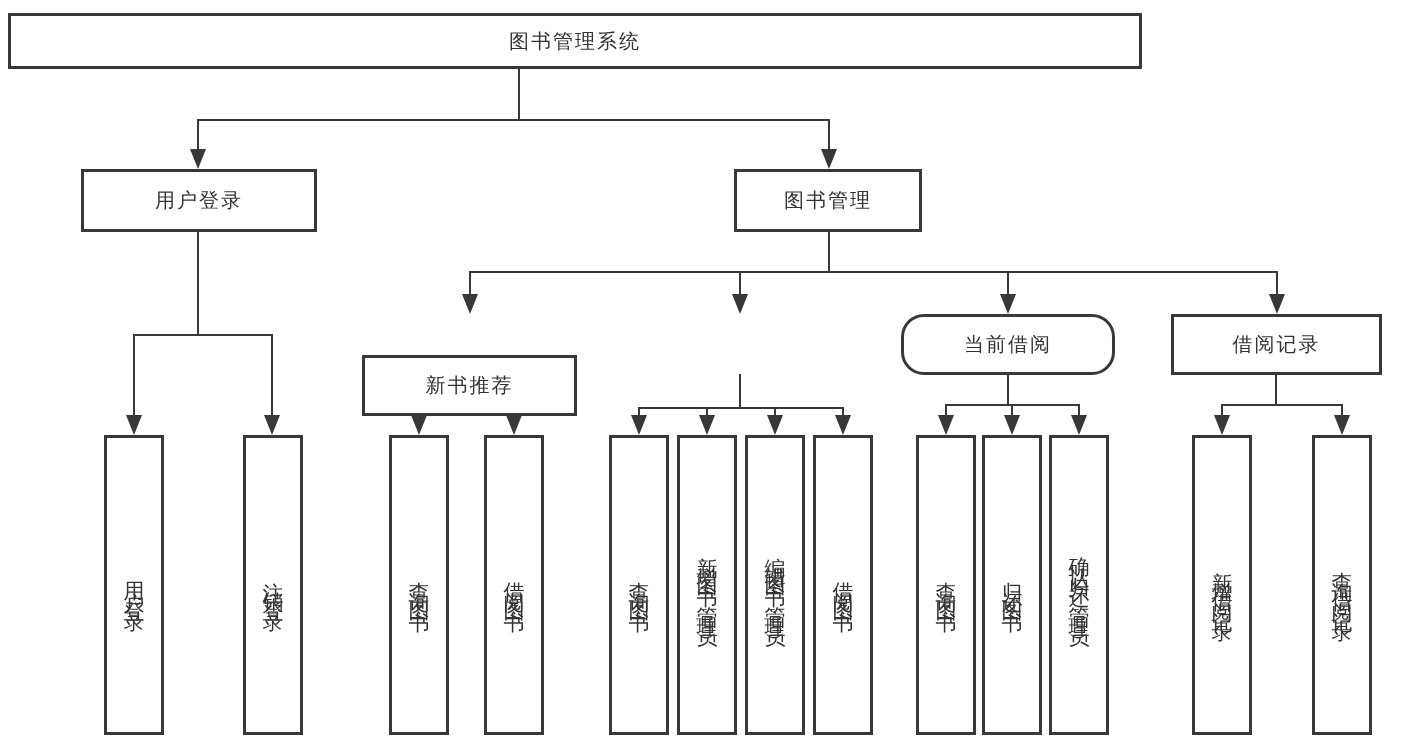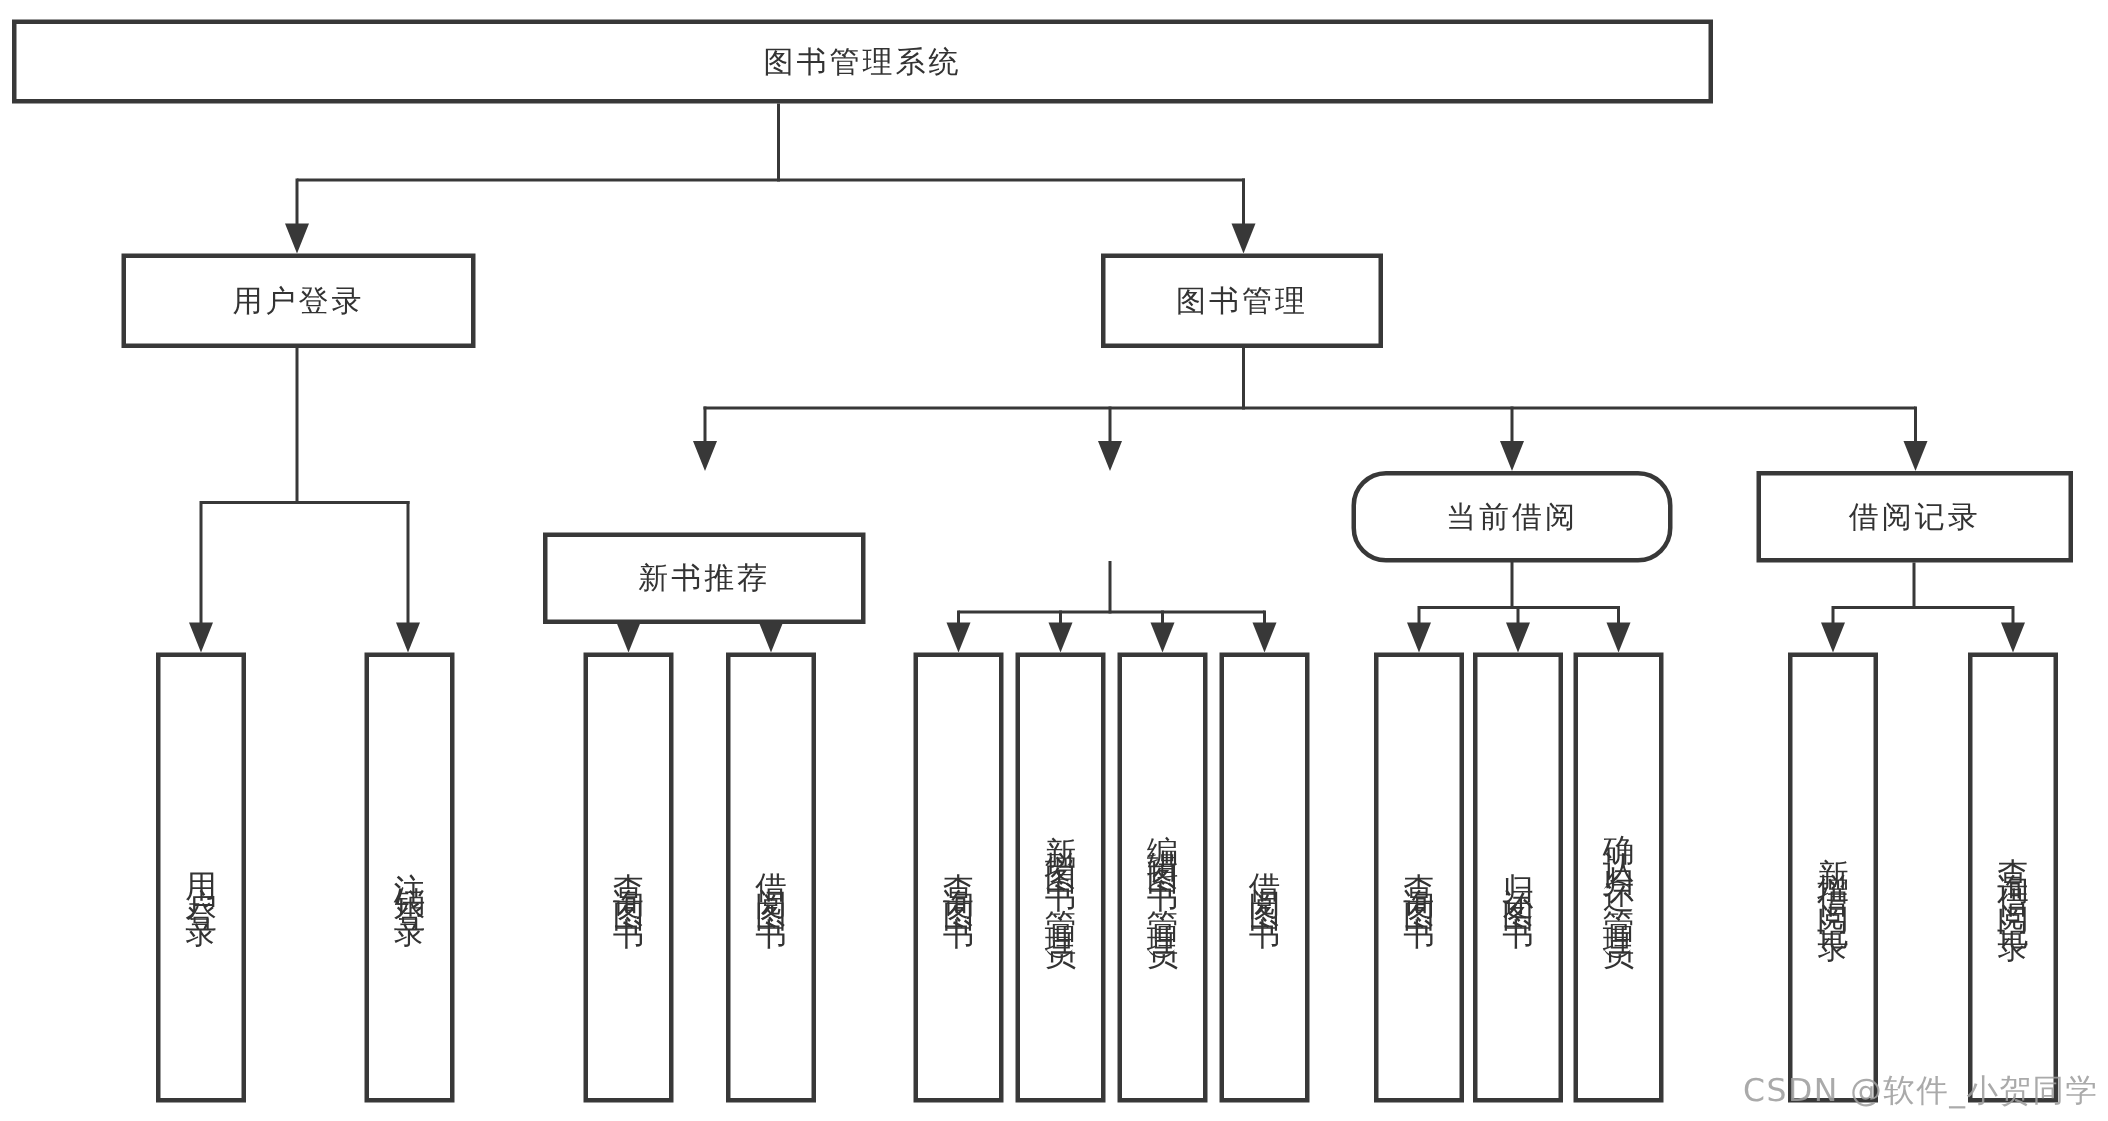--- a/index.html
+++ b/index.html
@@ -166,15 +166,14 @@
   <div class="ln" style="left:1078px; top:404px; width:2px; height:13px;"></div>
   <div class="arr" style="left:1071px; top:415px;"></div>
 
   <div class="ln" style="left:1275px; top:374px; width:2px; height:32px;"></div>
   <div class="ln" style="left:1222px; top:404px; width:120px; height:2px;"></div>
   <div class="ln" style="left:1221px; top:404px; width:2px; height:13px;"></div>
   <div class="arr" style="left:1214px; top:415px;"></div>
   <div class="ln" style="left:1341px; top:404px; width:2px; height:13px;"></div>
   <div class="arr" style="left:1334px; top:415px;"></div>
 
-  <div class="watermark">CSDN @软件_小贺同学</div>
 
 </div>
 
 </body></html>

